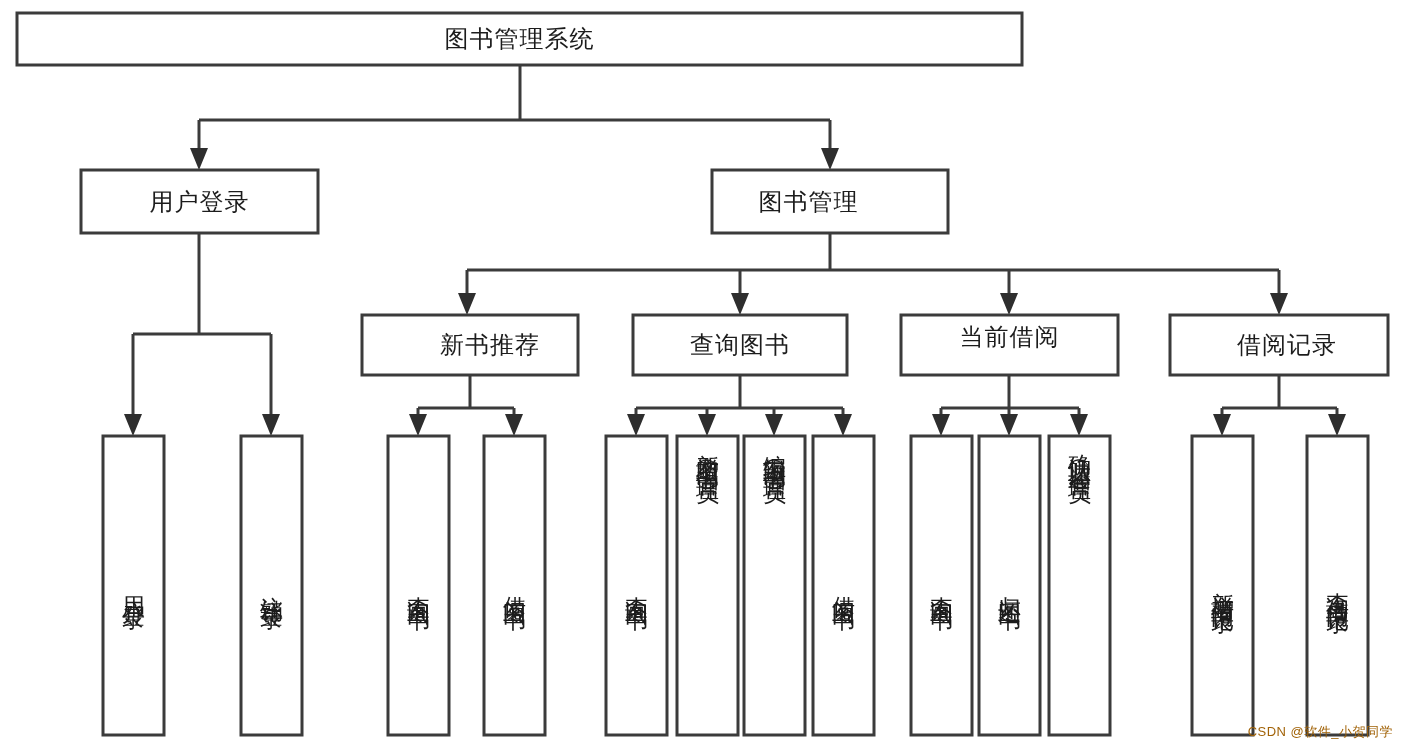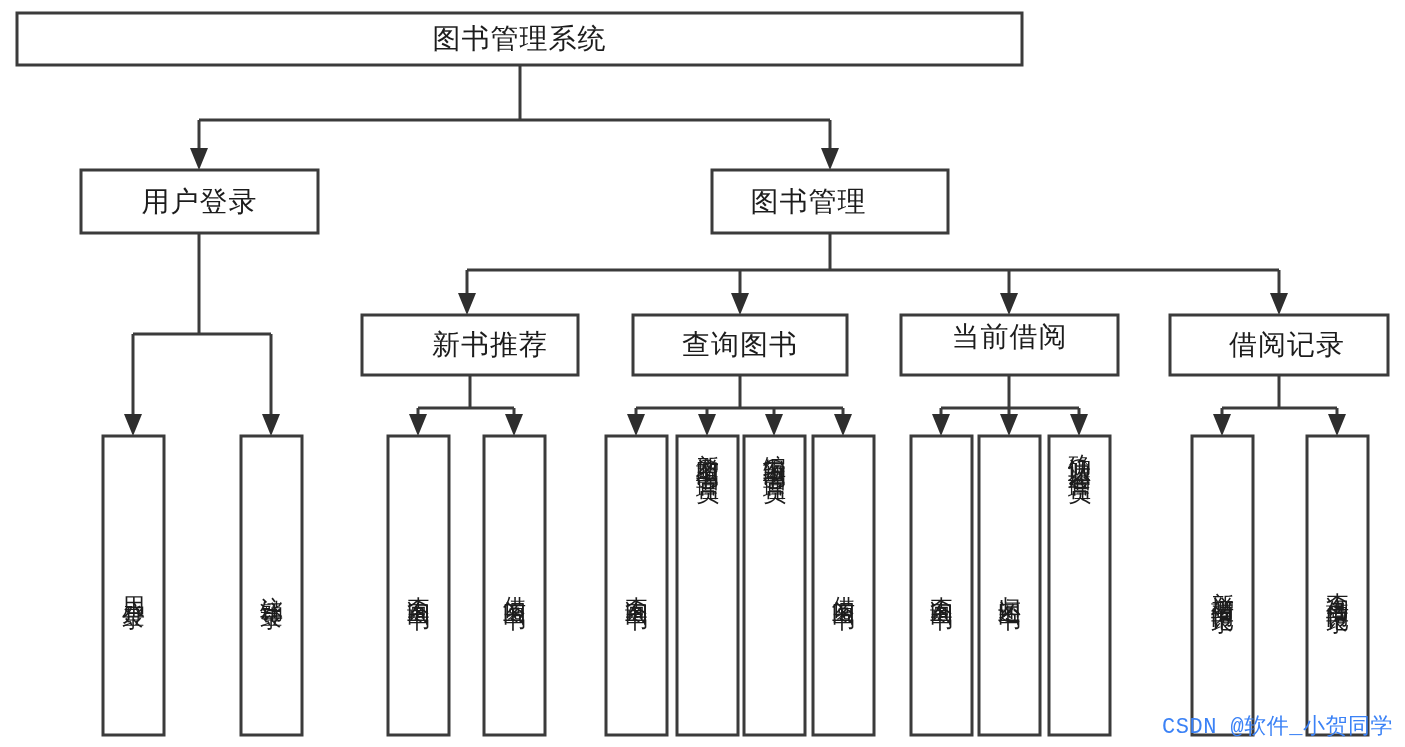--- a/index.html
+++ b/index.html
@@ -63,32 +63,32 @@
   }
   .hlabel-box {
     position: absolute;
     display: flex;
     align-items: center;
     justify-content: center;
     pointer-events: none;
   }
   .hlabel-text {
     font-family: Liberation Sans, sans-serif;
-    font-size: 28px;
+    font-size: 24px;
     color: #1c1c1c;
     white-space: nowrap;
     letter-spacing: 1px;
   }
   #watermark {
     position: absolute;
     right: 12px;
     bottom: 6px;
-    font-family: Liberation Mono, monospace;
-    font-size: 22px;
-    color: #3b82f6;
+    font-family: Liberation Sans, sans-serif;
+    font-size: 13px;
+    color: #a16207;
     letter-spacing: 0.5px;
     white-space: nowrap;
     pointer-events: none;
   }
 </style>
 </head>
 <body>
 
 <div id="diagram-root">
 

